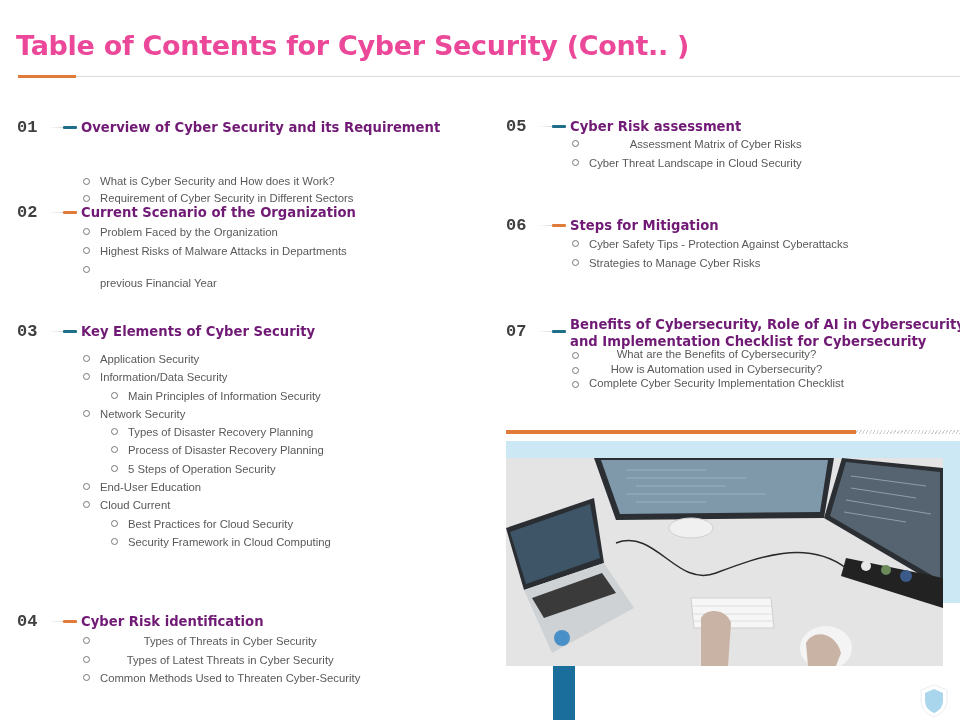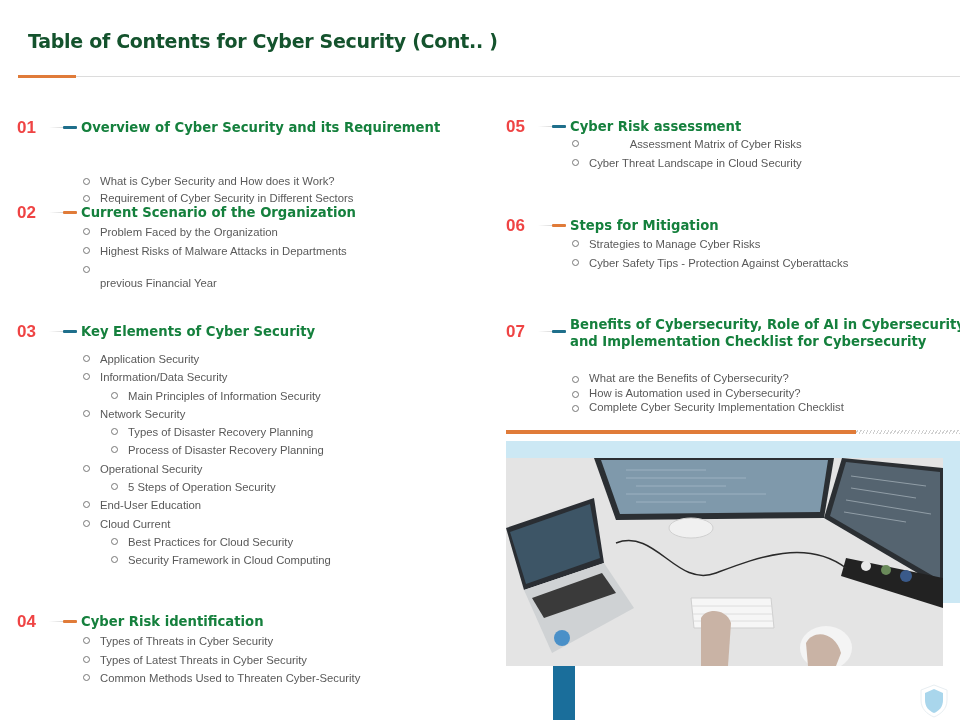--- a/index.html
+++ b/index.html
@@ -1,39 +1,39 @@
 <!DOCTYPE html>
 <html><head>
 <meta charset="utf-8">
 <style>
   * { box-sizing: border-box; margin: 0; padding: 0; }
   html, body { width: 960px; height: 720px; overflow: hidden; background: #ffffff; }
   body { position: relative; font-family: "Liberation Sans", sans-serif; color: #333; }
 
   .title {
-    position: absolute; left: 28px; top: 30px;
+    position: absolute; left: 16px; top: 30px;
     font-family: "DejaVu Sans", sans-serif; font-weight: bold;
-    font-size: 19px; color: #14532d; letter-spacing: -0.3px;
+    font-size: 27px; color: #ec4899; letter-spacing: -0.3px;
   }
   .title-rule { position: absolute; left: 18px; top: 76px; width: 942px; height: 1px; background: #dcdcdc; }
   .title-accent { position: absolute; left: 18px; top: 75px; width: 58px; height: 3px; background: #e07b39; }
 
   .section { position: absolute; }
   .sec-num {
     position: absolute; left: 0; top: 0;
-    font-family: Liberation Sans, sans-serif; font-weight: bold;
-    font-size: 17px; color: #ef4444;
+    font-family: Liberation Mono, monospace; font-weight: bold;
+    font-size: 17px; color: #404040;
   }
   .sec-dash { position: absolute; left: 32px; top: 8px; width: 28px; height: 3px; }
   .sec-dash .fade { position: absolute; left: 0; top: 1px; width: 14px; height: 1px; background: linear-gradient(to right, rgba(200,200,200,0), #d8d8d8); }
   .sec-dash .bar { position: absolute; left: 14px; top: 0; width: 14px; height: 3px; border-radius: 1px; }
   .sec-title {
     position: absolute; left: 64px; top: 1px;
     font-family: "DejaVu Sans", sans-serif; font-weight: bold;
-    font-size: 13.2px; color: #15803d; line-height: 17px; white-space: nowrap;
+    font-size: 13.2px; color: #701a75; line-height: 17px; white-space: nowrap;
   }
   .items { position: absolute; left: 64px; list-style: none; }
   .item {
     position: relative; font-size: 11.3px; color: #595959;
     padding-left: 19px; white-space: nowrap;
   }
   .item::before {
     content: ""; position: absolute; left: 2px; top: 5px;
     width: 5px; height: 5px; border: 1px solid #777; border-radius: 50%;
   }
@@ -97,37 +97,36 @@
       <span class="bar" style="background:#1f6f8b"></span>
     </span>
   <span class="sec-title">Key Elements of Cyber Security</span>
   <ul class="items" style="top:20px; line-height:18.3px;margin-top:8px;">
     <li class="item">Application Security</li>
     <li class="item">Information/Data Security</li>
     <li class="item sub">Main Principles of Information Security</li>
     <li class="item">Network Security</li>
     <li class="item sub">Types of Disaster Recovery Planning</li>
     <li class="item sub">Process of Disaster Recovery Planning</li>
-    <li class="item">Operational Security</li>
     <li class="item sub">5 Steps of Operation Security</li>
     <li class="item">End-User Education</li>
     <li class="item">Cloud Current</li>
     <li class="item sub">Best Practices for Cloud Security</li>
     <li class="item sub">Security  Framework in Cloud Computing</li>
   </ul>
 </div>
 
 <div class="section" style="left:17px; top:612px;">
   <span class="sec-num">04</span>
   <span class="sec-dash">
       <span class="fade"></span>
       <span class="bar" style="background:#e07b39"></span>
     </span>
   <span class="sec-title">Cyber Risk identification</span>
-  <ul class="items" style="top:20px; line-height:18.5px;">
+  <ul class="items" style="top:20px; line-height:18.5px;text-align:center;">
     <li class="item">Types of Threats in Cyber Security</li>
     <li class="item">Types of Latest Threats in Cyber Security</li>
     <li class="item">Common Methods Used to Threaten Cyber-Security</li>
   </ul>
 </div>
 
 <div class="section" style="left:506px; top:117px;">
   <span class="sec-num">05</span>
   <span class="sec-dash">
       <span class="fade"></span>
@@ -141,36 +140,36 @@
 </div>
 
 <div class="section" style="left:506px; top:216px;">
   <span class="sec-num">06</span>
   <span class="sec-dash">
       <span class="fade"></span>
       <span class="bar" style="background:#e07b39"></span>
     </span>
   <span class="sec-title">Steps for Mitigation</span>
   <ul class="items" style="top:19px; line-height:19px;">
+    <li class="item">Cyber Safety  Tips - Protection Against Cyberattacks</li>
     <li class="item">Strategies to Manage Cyber Risks</li>
-    <li class="item">Cyber Safety  Tips - Protection Against Cyberattacks</li>
   </ul>
 </div>
 
 <div class="section" style="left:506px; top:315px;">
   <span class="sec-num" style="top:7px;">07</span>
   <span class="sec-dash" style="top:15px;">
       <span class="fade"></span>
       <span class="bar" style="background:#1f6f8b"></span>
     </span>
   <span class="sec-title" style="line-height:17px;">
     <span>Benefits of Cybersecurity, Role of AI in Cybersecurity</span><br>
     <span>and Implementation Checklist for Cybersecurity</span>
   </span>
-  <ul class="items" style="top:56px; line-height:14.5px;">
+  <ul class="items" style="top:32px; line-height:14.5px;text-align:center;">
     <li class="item">What are the Benefits of Cybersecurity?</li>
     <li class="item">How is Automation used in Cybersecurity?</li>
     <li class="item">Complete Cyber Security Implementation Checklist</li>
   </ul>
 </div>
 
 <div class="accent-orange"></div>
 <div class="accent-hatch"></div>
 <div class="light-blue"></div>
 

